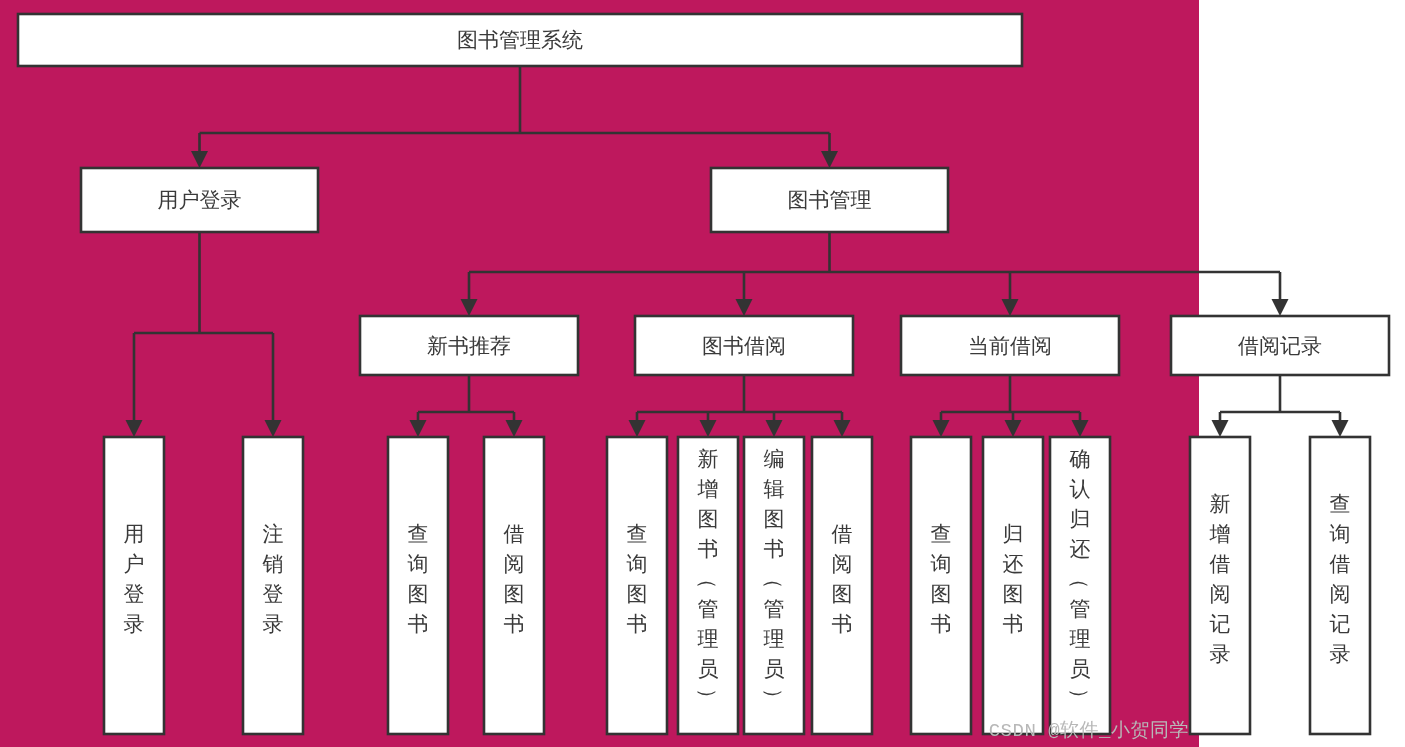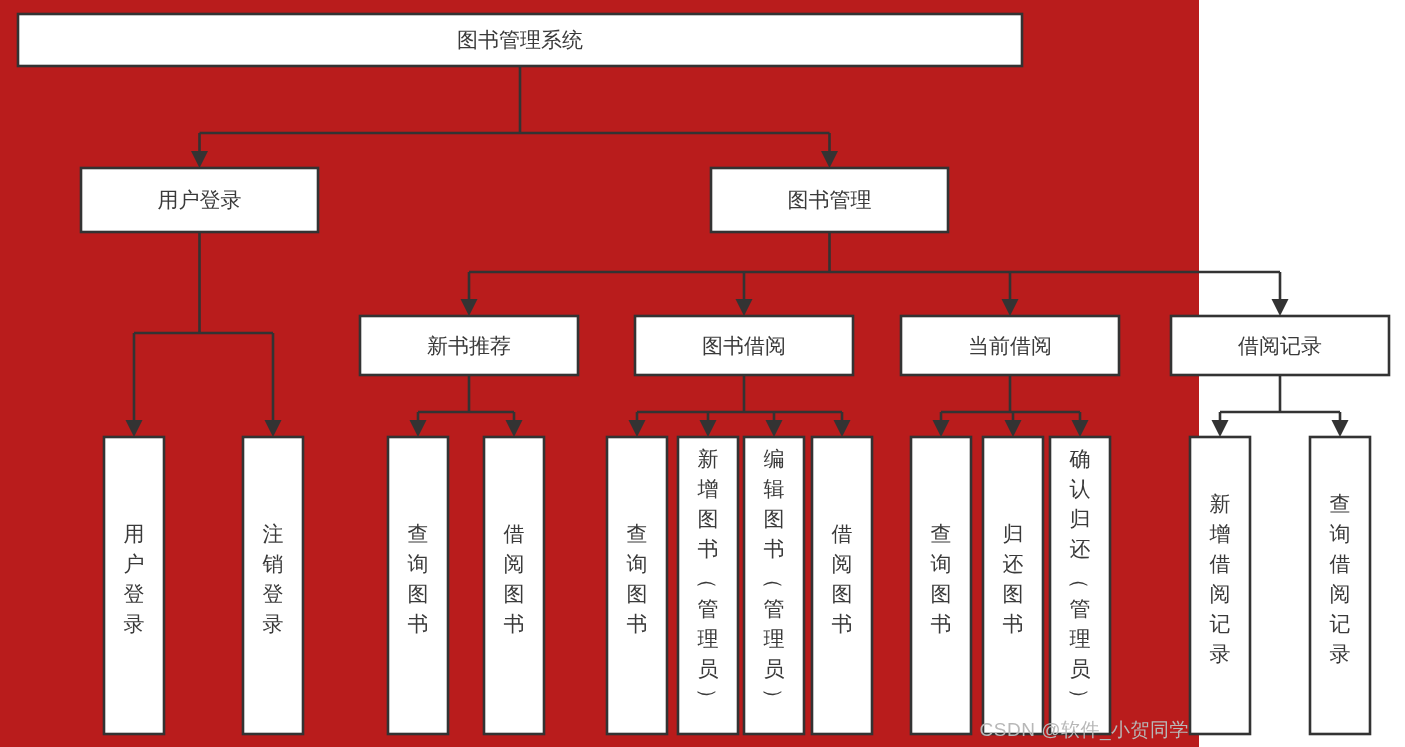--- a/index.html
+++ b/index.html
@@ -10,21 +10,21 @@
   body {
     width: 1405px;
     height: 747px;
     font-family: "DejaVu Sans", "Liberation Sans", sans-serif;
     overflow: hidden;
   }
   #diagram-root {
     position: relative;
     width: 1199px;
     height: 747px;
-    background: #b91c1c;
+    background: #be185d;
   }
   svg#tree-svg {
     position: absolute;
     left: 0;
     top: 0;
     width: 1405px;
     height: 747px;
   }
   .node-box {
     fill: #ffffff;
@@ -51,21 +51,21 @@
   .node-label-vertical {
     fill: #3a3a3a;
     font-family: "DejaVu Sans", "Liberation Sans", sans-serif;
     font-size: 21px;
     text-anchor: middle;
   }
   .watermark {
     position: absolute;
     right: 10px;
     bottom: 4px;
-    font-family: Liberation Sans, sans-serif;
+    font-family: Liberation Mono, monospace;
     font-size: 19px;
     color: #b8b8b8;
     letter-spacing: 0.5px;
     white-space: nowrap;
     user-select: none;
   }
 </style>
 </head>
 <body>
 

